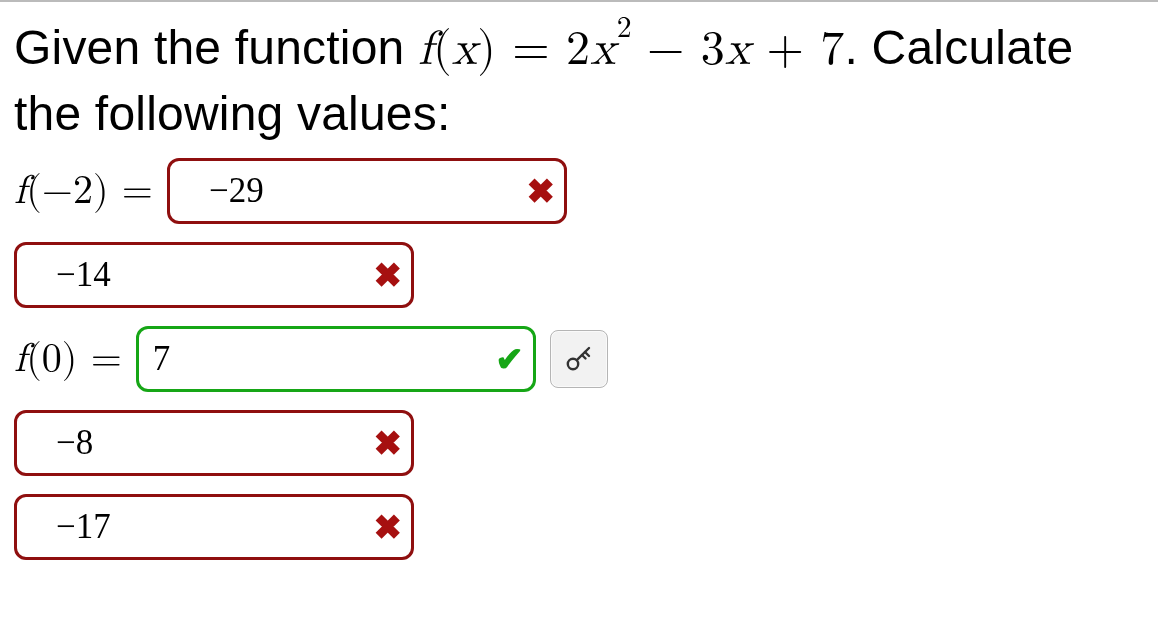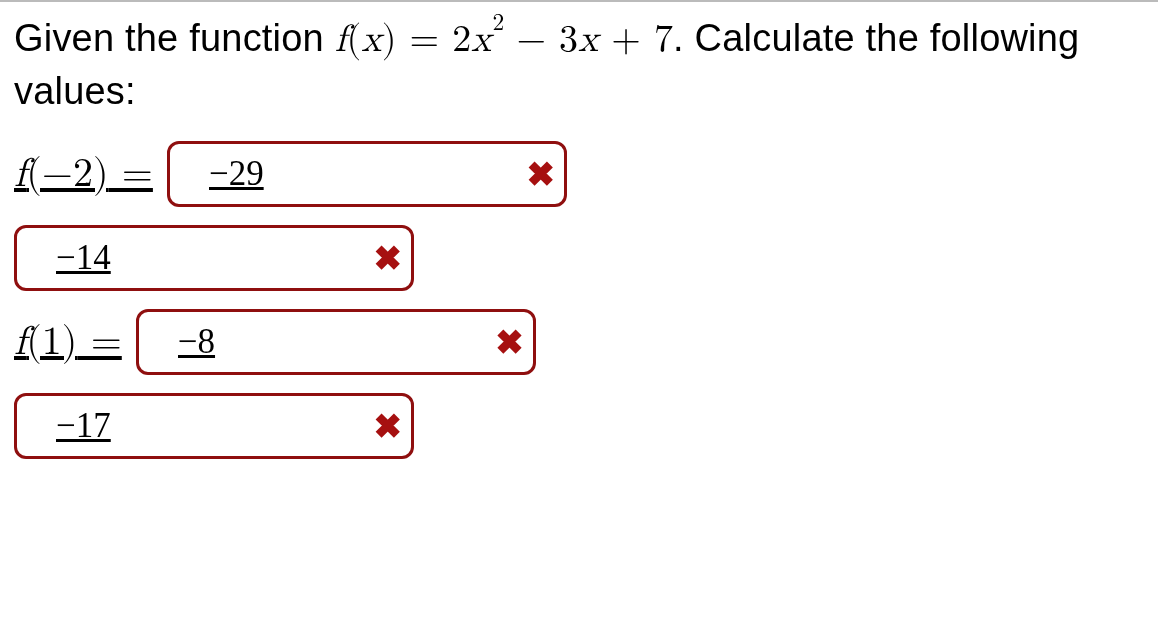--- a/index.html
+++ b/index.html
@@ -9,23 +9,23 @@
     height: 620px;
     background: #fff;
     font-family: "Trebuchet MS", "Lucida Sans Unicode", "Lucida Grande", sans-serif;
     color: #000;
   }
   .container {
     padding: 6px 14px 10px 14px;
     border-top: 2px solid #bbb;
   }
   .prompt {
-    font-size: 38px;
+    font-size: 48px;
     line-height: 1.35;
-    margin-bottom: 24px;
+    margin-bottom: 12px;
     letter-spacing: 0.2px;
   }
   .math {
     font-family: "Cambria Math", "STIXGeneral", "Latin Modern Math", "Times New Roman", serif;
   }
   .mi { font-style: italic; }
   .sup {
     font-size: 0.62em;
     vertical-align: 0.9em;
     position: relative;
@@ -34,21 +34,20 @@
   .rows {
     display: flex;
     flex-direction: column;
     gap: 18px;
     margin-top: 8px;
   }
   .row {
     display: flex;
     align-items: center;
     gap: 14px;
-    text-decoration: underline;
   }
   .lhs {
     font-family: "Cambria Math", "STIXGeneral", "Latin Modern Math", "Times New Roman", serif;
     font-size: 40px;
     white-space: nowrap;
   }
   .answer-wrap {
     position: relative;
     display: inline-flex;
     align-items: center;
@@ -118,25 +117,41 @@
       </span>
     </div>
 
     <div class="row">
       <span class="answer-wrap">
         <input class="answer-box incorrect" value="−14" style="">
         <span class="status-icon incorrect">✖</span>
       </span>
     </div>
 
+    <div class="row">
+      <span class="lhs">
+        <span class="mi">f</span><span>(0)</span><span> = </span>
+      </span>
+      <span class="answer-wrap">
+        <input class="answer-box correct" value="7" style="">
+        <span class="status-icon correct">✔</span>
+      </span>
+      <button class="key-btn">
+        <span>
+          <svg viewBox="0 0 32 32" fill="none" stroke="#333" stroke-width="2.4" stroke-linecap="round" stroke-linejoin="round">
+            <circle cx="10" cy="22" r="5.2"></circle>
+            <line x1="13.8" y1="18.2" x2="26" y2="6"></line>
+            <line x1="22" y1="10" x2="26" y2="14"></line>
+            <line x1="19" y1="13" x2="22.5" y2="16.5"></line>
+          </svg>
+        </span>
+      </button>
+    </div>
 
     <div class="row">
-      <span class="lhs">
-        <span class="mi">f</span><span>(1)</span><span> = </span>
-      </span>
       <span class="answer-wrap">
         <input class="answer-box incorrect" value="−8" style="">
         <span class="status-icon incorrect">✖</span>
       </span>
     </div>
 
     <div class="row">
       <span class="answer-wrap">
         <input class="answer-box incorrect" value="−17" style="">
         <span class="status-icon incorrect">✖</span>

